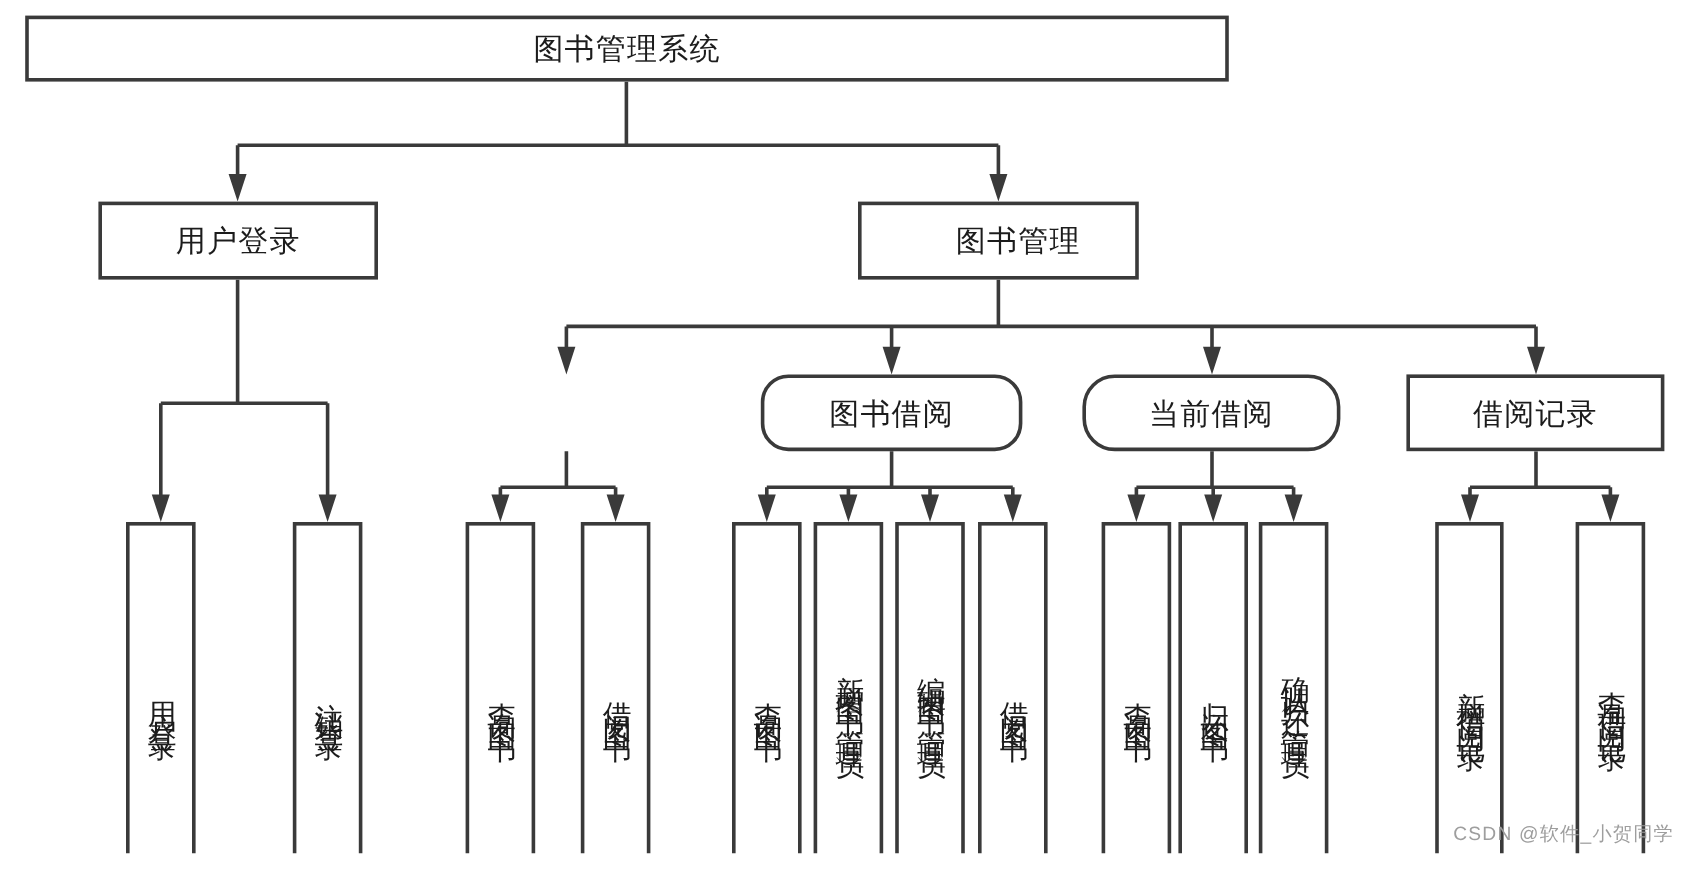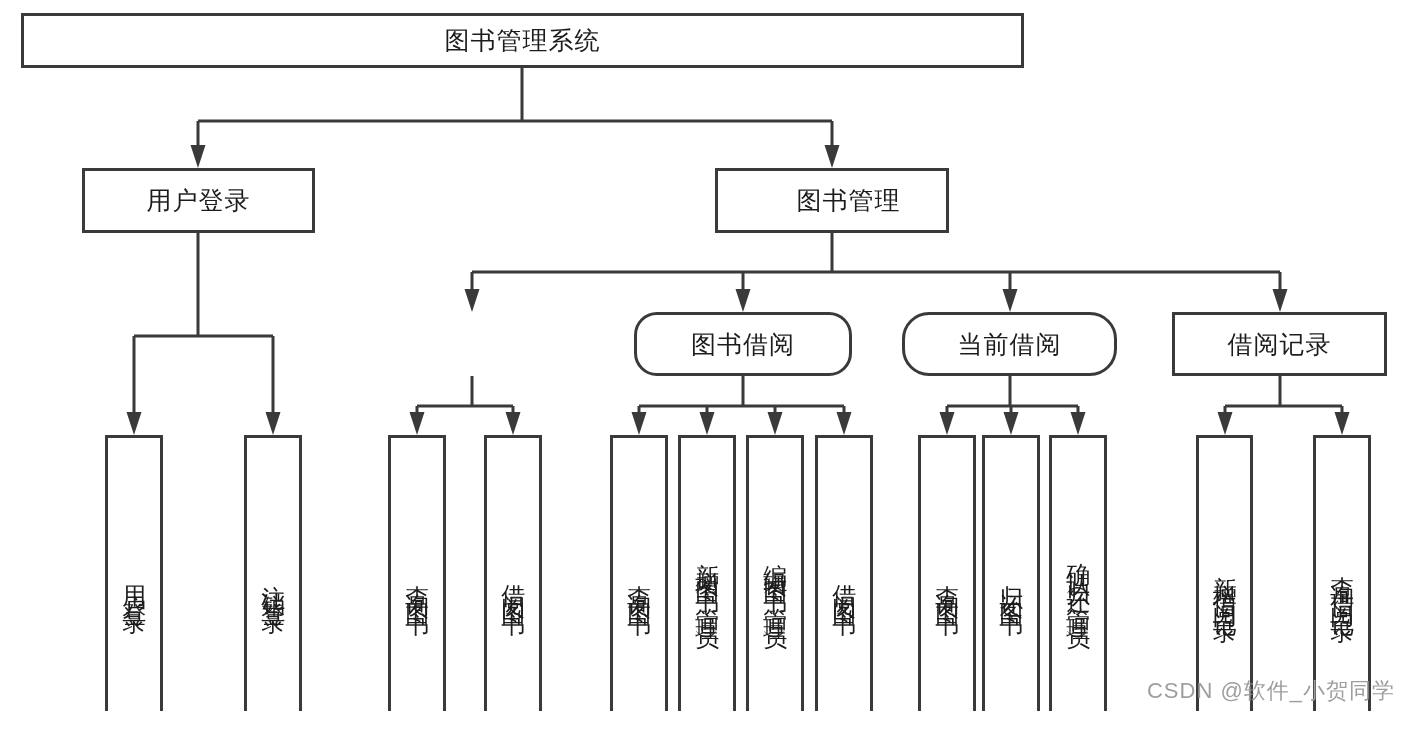--- a/index.html
+++ b/index.html
@@ -36,21 +36,21 @@
     writing-mode: vertical-rl;
     text-orientation: mixed;
     font-size: 24px;
     line-height: 1.1;
     letter-spacing: 9px;
     white-space: nowrap;
   }
   .watermark {
     position: absolute;
     right: 10px; bottom: 5px;
-    font-size: 22px;
+    font-size: 16px;
     letter-spacing: 1px;
     color: var(--watermark, #9e9e9e);
   }
 </style>
 </head>
 <body>
 
 <div class="canvas">
 
   <svg class="svg-layer" viewBox="0 0 1405 747" xmlns="http://www.w3.org/2000/svg">

